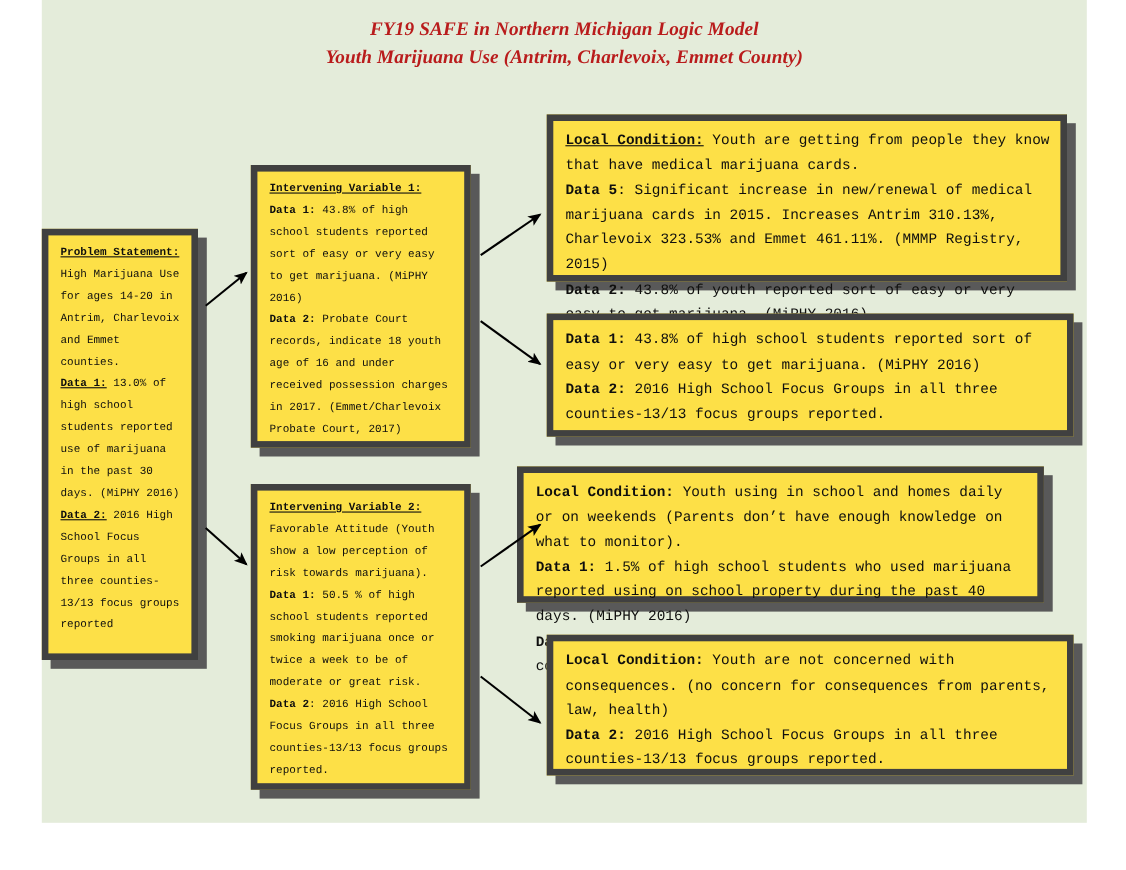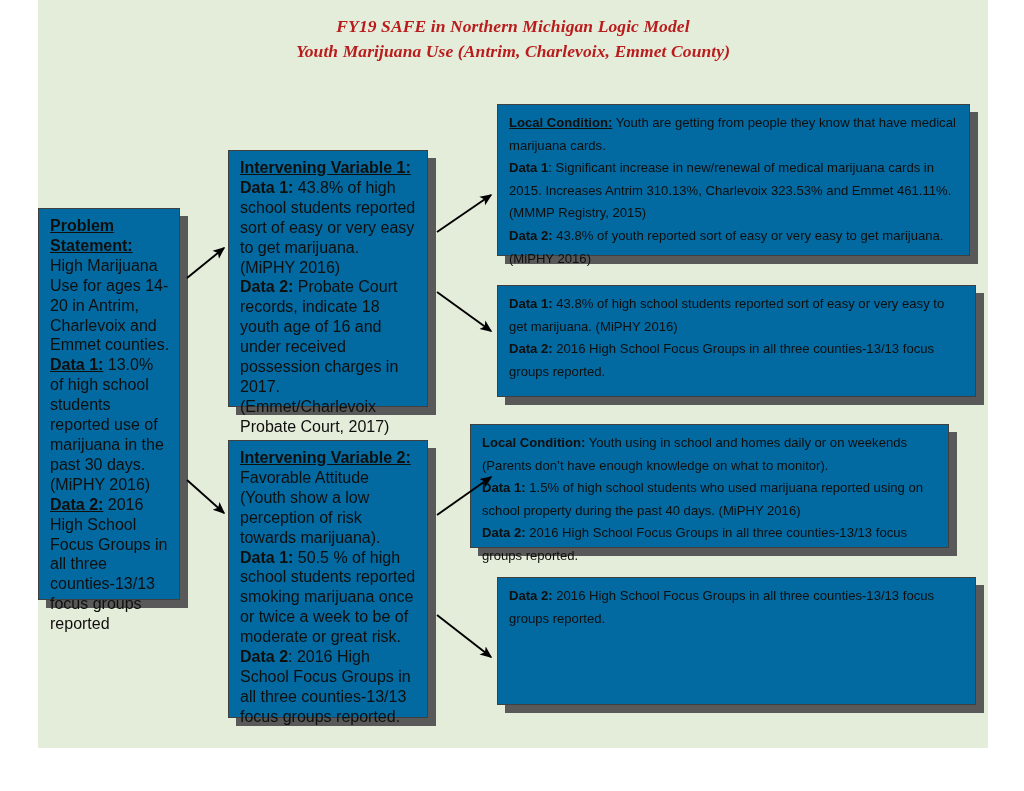--- a/index.html
+++ b/index.html
@@ -37,38 +37,38 @@
     font-style: italic;
     font-size: 17.5px;
     line-height: 25px;
     color: #b91c1c;
     letter-spacing: .1px;
   }
 
   
   .box {
     position: absolute;
-    background: #0369a1;
-    border: 1px solid #404040;
+    background: #fde047;
+    border: 6px solid #404040;
     box-shadow: 8px 8px 0 0 #595959;
     box-sizing: border-box;
     color: #0f0f0e;
-    font-family: Liberation Sans, sans-serif;
+    font-family: Liberation Mono, monospace;
     -webkit-font-smoothing: antialiased;
   }
   .box .pad {
     padding: 7px 9px 6px 11px;
   }
   .box p {
     margin: 0;
   }
 
   
   .col-box p {
-    font-size: 16px;
+    font-size: 10px;
     line-height: 19.9px;
   }
   
   .wide-box p {
     font-size: 13.1px;
     line-height: 22.6px;
   }
 
   .lbl-bu { font-weight: bold; text-decoration: underline; }
   .lbl-b  { font-weight: bold; }
@@ -122,21 +122,21 @@
     <p><span class="lbl-bu">Intervening Variable 2:</span></p>
     <p>Favorable Attitude (Youth show a low perception of risk towards marijuana).</p>
     <p><span class="lbl-b">Data 1:</span><span> 50.5 % of high school students reported smoking marijuana once or twice a week to be of moderate or great risk.</span></p>
     <p><span class="lbl-b">Data 2</span><span>: 2016 High School Focus Groups in all three counties-13/13 focus groups reported.</span></p>
   </div>
 </div>
 
 <div class="box wide-box" id="local-condition-1-box">
   <div class="pad">
     <p><span class="lbl-bu">Local Condition:</span><span>  Youth are getting from people they know that have medical marijuana cards.</span></p>
-    <p><span class="lbl-b">Data 1</span><span>: Significant increase in new/renewal of medical marijuana cards in 2015. Increases Antrim 310.13%, Charlevoix 323.53% and Emmet 461.11%. (MMMP Registry, 2015)</span></p>
+    <p><span class="lbl-b">Data 5</span><span>: Significant increase in new/renewal of medical marijuana cards in 2015. Increases Antrim 310.13%, Charlevoix 323.53% and Emmet 461.11%. (MMMP Registry, 2015)</span></p>
     <p><span class="lbl-b">Data 2:</span><span>  43.8% of youth reported sort of easy or very easy to get marijuana. (MiPHY 2016)</span></p>
   </div>
 </div>
 
 <div class="box wide-box" id="local-condition-2-box">
   <div class="pad">
     <p><span class="lbl-b">Data 1:</span><span> 43.8% of high school students reported sort of easy or very easy to get marijuana. (MiPHY 2016)</span></p>
     <p><span class="lbl-b">Data 2:</span><span> 2016 High School Focus Groups in all three counties-13/13 focus groups reported.</span></p>
   </div>
 </div>
@@ -144,20 +144,21 @@
 <div class="box wide-box" id="local-condition-3-box">
   <div class="pad">
     <p><span class="lbl-b">Local Condition:</span><span> Youth using in school and homes daily or on weekends (Parents don’t have enough knowledge on what to monitor).</span></p>
     <p><span class="lbl-b">Data 1:</span><span> 1.5% of high school students who used marijuana reported using on school property during the past 40 days. (MiPHY 2016)</span></p>
     <p><span class="lbl-b">Data 2:</span><span> 2016 High School Focus Groups in all three counties-13/13 focus groups reported.</span></p>
   </div>
 </div>
 
 <div class="box wide-box" id="local-condition-4-box">
   <div class="pad">
+    <p><span class="lbl-b">Local Condition:</span><span> Youth are not concerned with consequences. (no concern for consequences from parents, law, health)</span></p>
     <p><span class="lbl-b">Data 2:</span><span> 2016 High School Focus Groups in all three counties-13/13 focus groups reported.</span></p>
   </div>
 </div>
 
 <svg class="arrow-layer" id="arrow-layer" viewBox="0 0 1024 791" xmlns="http://www.w3.org/2000/svg">
   <defs>
     <marker id="ah" markerWidth="7" markerHeight="7" refX="5.6" refY="3" orient="auto" markerUnits="strokeWidth">
       <path d="M0,0.3 L6.4,3 L0,5.7 L1.5,3 Z" fill="#000000"></path>
     </marker>
   </defs>

